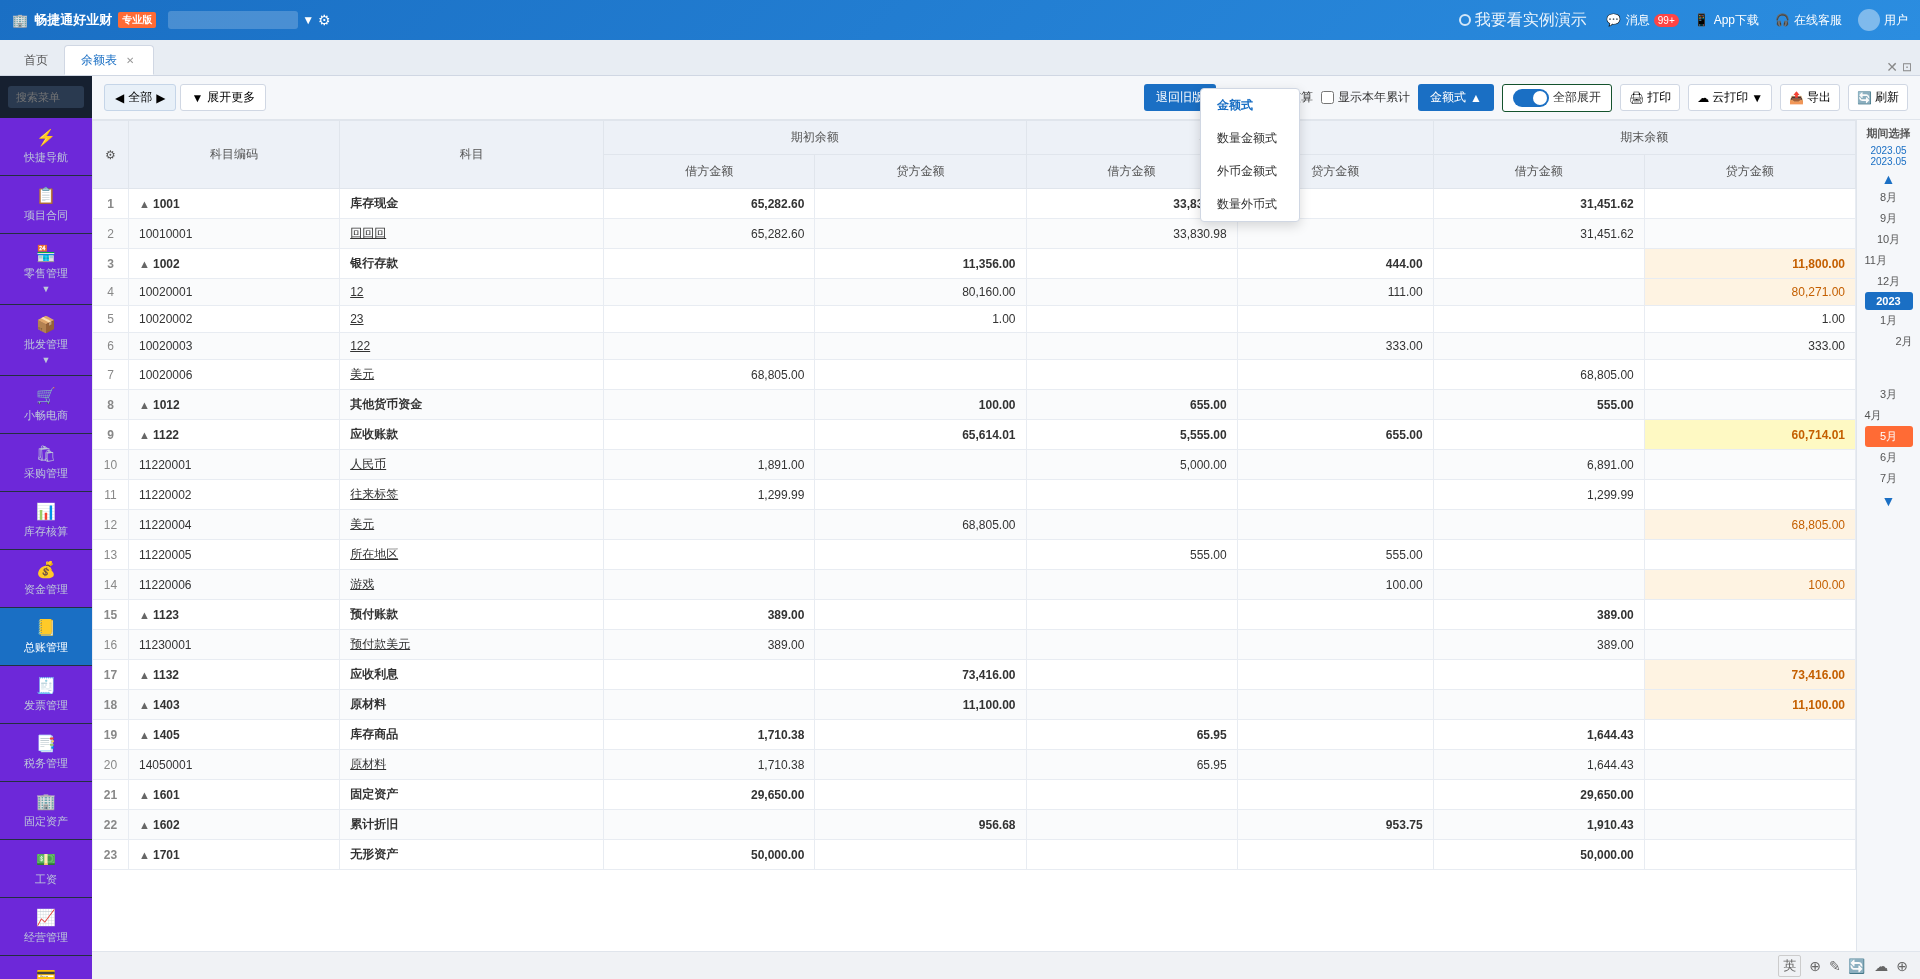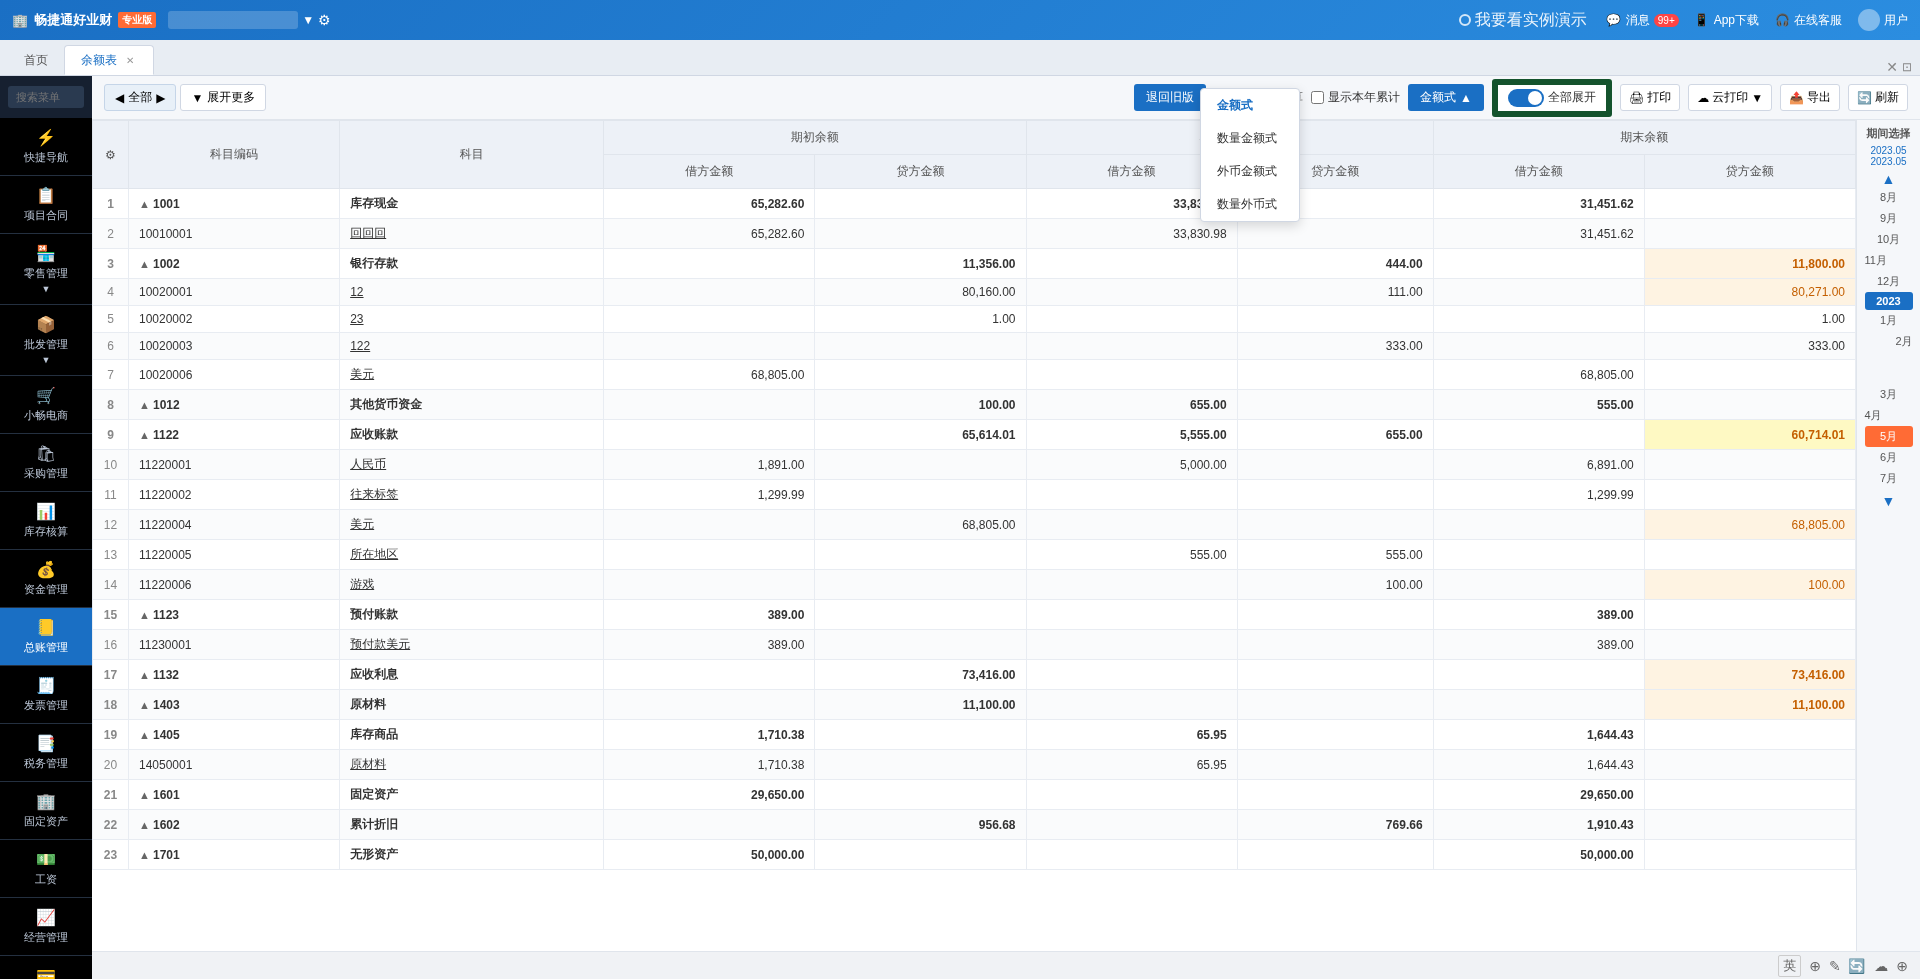--- a/index.html
+++ b/index.html
@@ -113,21 +113,21 @@
 
     
     .main-layout {
       display: flex;
       height: calc(979px - 40px - 36px);
     }
 
     
     .sidebar {
       width: 92px;
-      background: #000000;
+      background: #6d28d9;
       color: #bdc8d8;
       display: flex;
       flex-direction: column;
       overflow-y: auto;
     }
     .sidebar-search {
       padding: 10px 8px;
       background: #162030;
     }
     .sidebar-search input {
@@ -227,21 +227,21 @@
       display: flex;
       align-items: center;
       gap: 4px;
       position: relative;
     }
     .toggle-expand {
       display: flex;
       align-items: center;
       gap: 4px;
       background: white;
-      border: 6px solid #14532d;
+      border: 1px solid #14532d;
       padding: 4px 10px;
       border-radius: 3px;
       cursor: pointer;
       font-size: 12px;
     }
     .toggle-switch {
       width: 36px;
       height: 18px;
       background: #1a6fc4;
       border-radius: 9px;
@@ -834,21 +834,21 @@
   </tr>
               <tr class="row-bold">
     <td class="row-num">22</td>
     <td class="td-left"><span style="color:#666;font-size:11px;">▲ </span>1602</td>
     <td class="td-left">
       累计折旧
     </td>
     <td class="td-right "></td>
     <td class="td-right">956.68</td>
     <td class="td-right"></td>
-    <td class="td-right">769.66</td>
+    <td class="td-right">953.75</td>
     <td class="td-right " style="">1,910.43</td>
     <td class="td-right" style=""></td>
   </tr>
               <tr class="row-bold">
     <td class="row-num">23</td>
     <td class="td-left"><span style="color:#666;font-size:11px;">▲ </span>1701</td>
     <td class="td-left">
       无形资产
     </td>
     <td class="td-right ">50,000.00</td>

